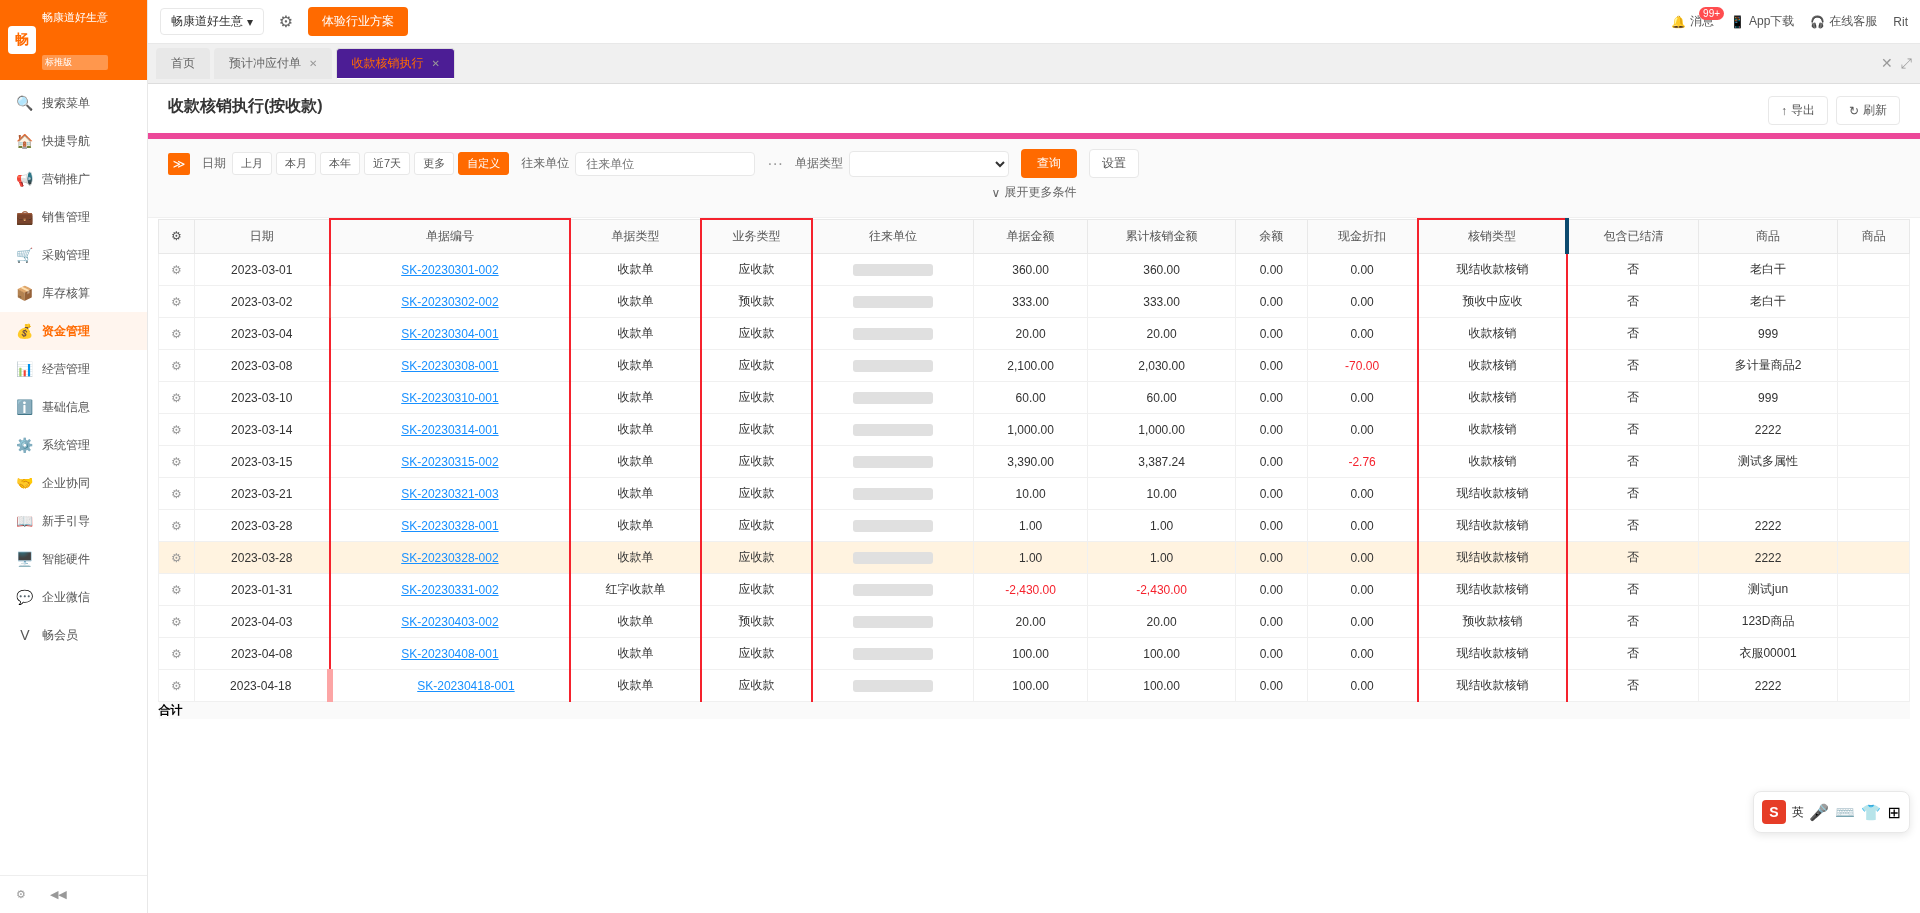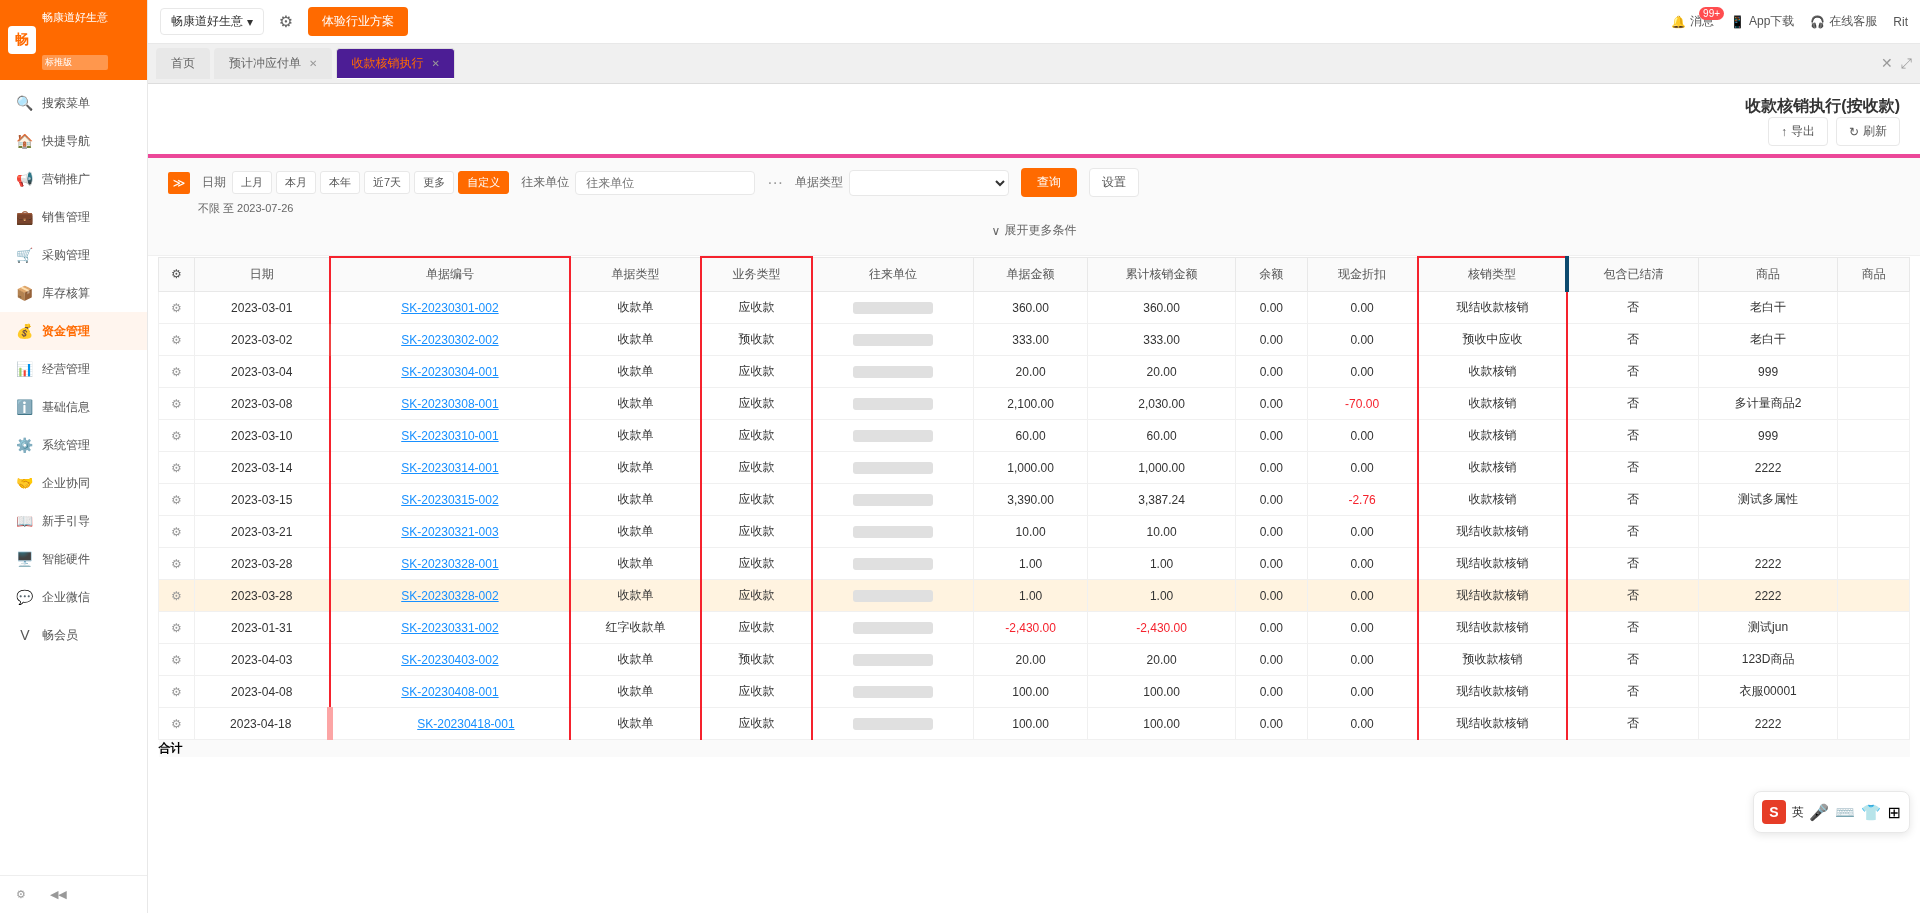--- a/index.html
+++ b/index.html
@@ -41,21 +41,21 @@
     .tab.active { background: #4c1d95; border-color: #ddd #ddd #fff #ddd; color: #ff6a00; font-weight: 500; }
     .tab:not(.active) { background: #e8e8e8; color: #666; }
     .tab-close { color: #999; font-size: 10px; cursor: pointer; margin-left: 2px; }
     .tabbar-right { margin-left: auto; display: flex; gap: 8px; }
     .tabbar-right-btn { color: #999; cursor: pointer; font-size: 14px; }
 
     
     .content { flex: 1; overflow: hidden; display: flex; flex-direction: column; background: #fff; }
 
     
-    .page-header { padding: 12px 20px 8px; display: flex; align-items: flex-end; justify-content: space-between; border-bottom: 4px solid #ec4899; flex-direction: column; }
+    .page-header { padding: 12px 20px 8px; display: flex; align-items: flex-start; justify-content: space-between; border-bottom: 6px solid #ec4899; }
     .page-title { font-size: 16px; font-weight: bold; color: #333; }
     .page-header-actions { display: flex; gap: 8px; }
     .btn-export { display: flex; align-items: center; gap: 4px; border: 1px solid #e8e8e8; border-radius: 4px; padding: 5px 12px; font-size: 12px; cursor: pointer; color: #555; background: #fff; }
     .btn-refresh { display: flex; align-items: center; gap: 4px; border: 1px solid #e8e8e8; border-radius: 4px; padding: 5px 12px; font-size: 12px; cursor: pointer; color: #555; background: #fff; }
 
     
     .filter-bar { padding: 10px 20px; background: #fafafa; border-bottom: 1px solid #f0f0f0; }
     .filter-row { display: flex; align-items: center; gap: 12px; flex-wrap: wrap; }
     .filter-item { display: flex; align-items: center; gap: 6px; }
     .filter-label { color: #666; font-size: 12px; white-space: nowrap; }
@@ -249,23 +249,20 @@
         <span class="filter-dots">···</span>
         <div class="filter-item">
           <span class="filter-label">单据类型</span>
           <select class="filter-select">
             <option></option>
           </select>
         </div>
         <button class="btn-query">查询</button>
         <button class="btn-settings">设置</button>
       </div>
-      <div class="filter-row" style="margin-top:4px; padding-left:30px;">
-        <span class="filter-date-range">不限 至 2023-07-26</span>
-      </div>
       <div class="expand-row">
         <div class="expand-btn">
           <span>∨</span>
           <span>展开更多条件</span>
         </div>
       </div>
     </div>
 
     <div class="table-container">
       <table>

